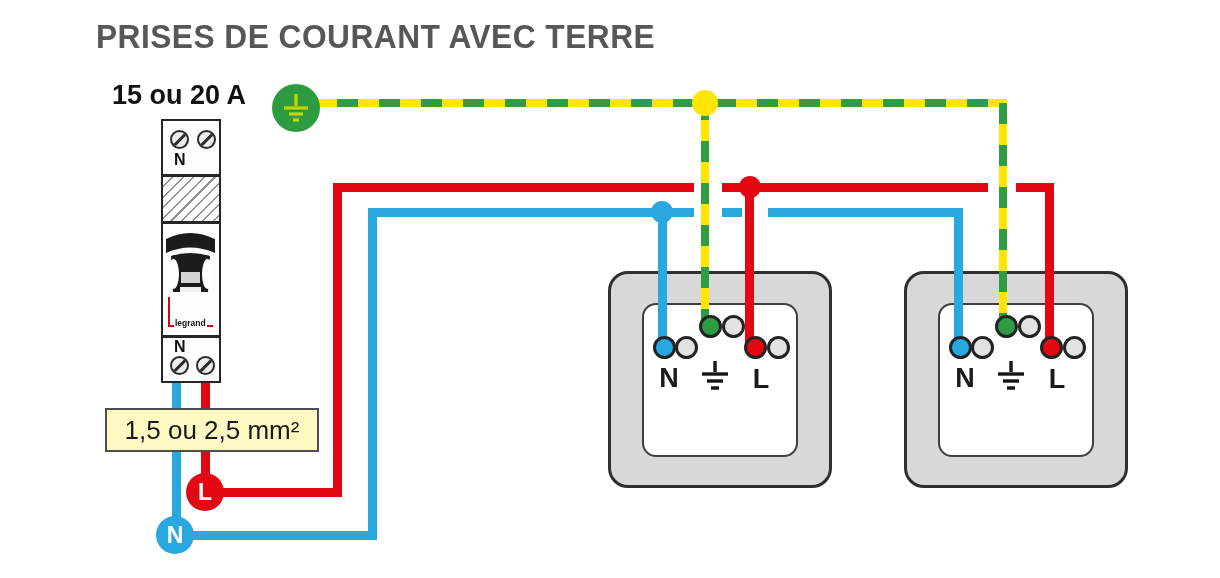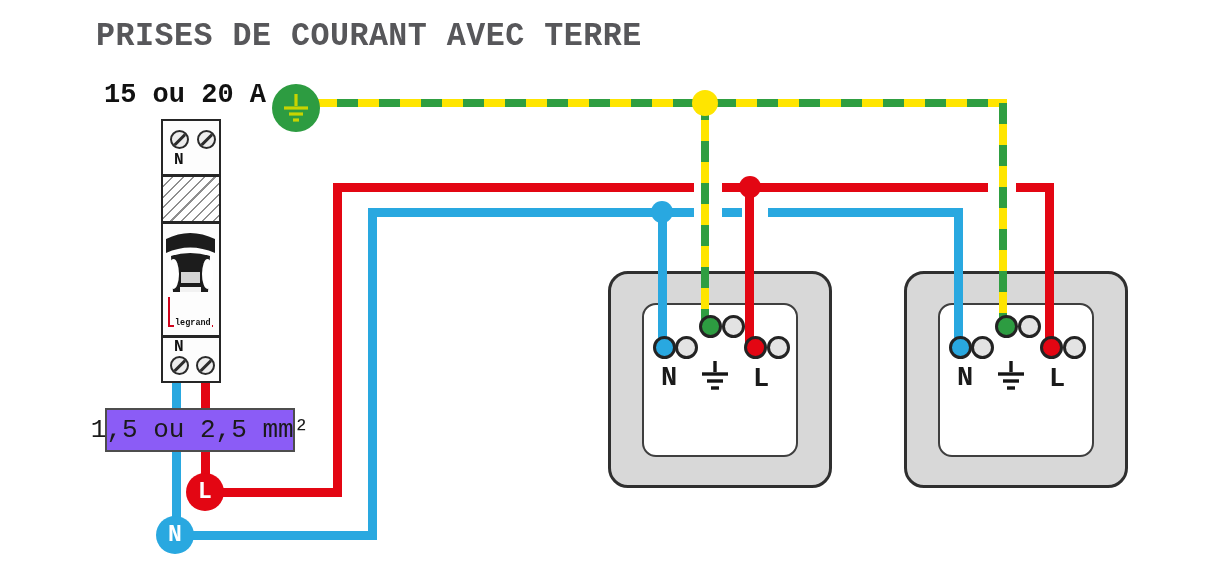--- a/index.html
+++ b/index.html
@@ -1,25 +1,25 @@
 <!DOCTYPE html>
 <html><head>
 <meta charset="utf-8">
 <style>
   html,body{margin:0;padding:0;background:#fff;}
   #canvas{position:relative;width:1220px;height:578px;background:#ffffff;overflow:hidden;
-          font-family:Liberation Mono, monospace;border-radius:7px;}
+          font-family:Liberation Sans, sans-serif;border-radius:7px;}
   .abs{position:absolute;box-sizing:border-box;}
 
   
   .title{left:96px;top:18px;font-size:33px;font-weight:700;letter-spacing:.5px;color:#57575a;
          transform:scaleX(.96);transform-origin:left;white-space:nowrap;}
   .rating{left:104px;top:80px;width:150px;text-align:center;font-size:27px;font-weight:700;color:#111;
           white-space:nowrap;}
-  .gaugebox{left:105px;top:408px;width:190px;height:44px;background:#8b5cf6;border:2px solid #4d4d4d;
+  .gaugebox{left:105px;top:408px;width:214px;height:44px;background:#fef9c3;border:2px solid #4d4d4d;
             z-index:4;display:flex;align-items:center;justify-content:center;}
   .gaugebox span{font-size:26px;color:#1a1a1a;white-space:nowrap;}
 
   
   .wire{position:absolute;box-sizing:border-box;z-index:2;}
   .wr{background:#e30613;}
   .wn{background:#29a8e0;}
   .weh{background:repeating-linear-gradient(90deg,#ffe500 0 21px,#2f9e41 21px 42px);}
   .wev{background:repeating-linear-gradient(180deg,#2f9e41 0 21px,#ffe500 21px 42px);}
   .dot{position:absolute;border-radius:50%;z-index:2;}

